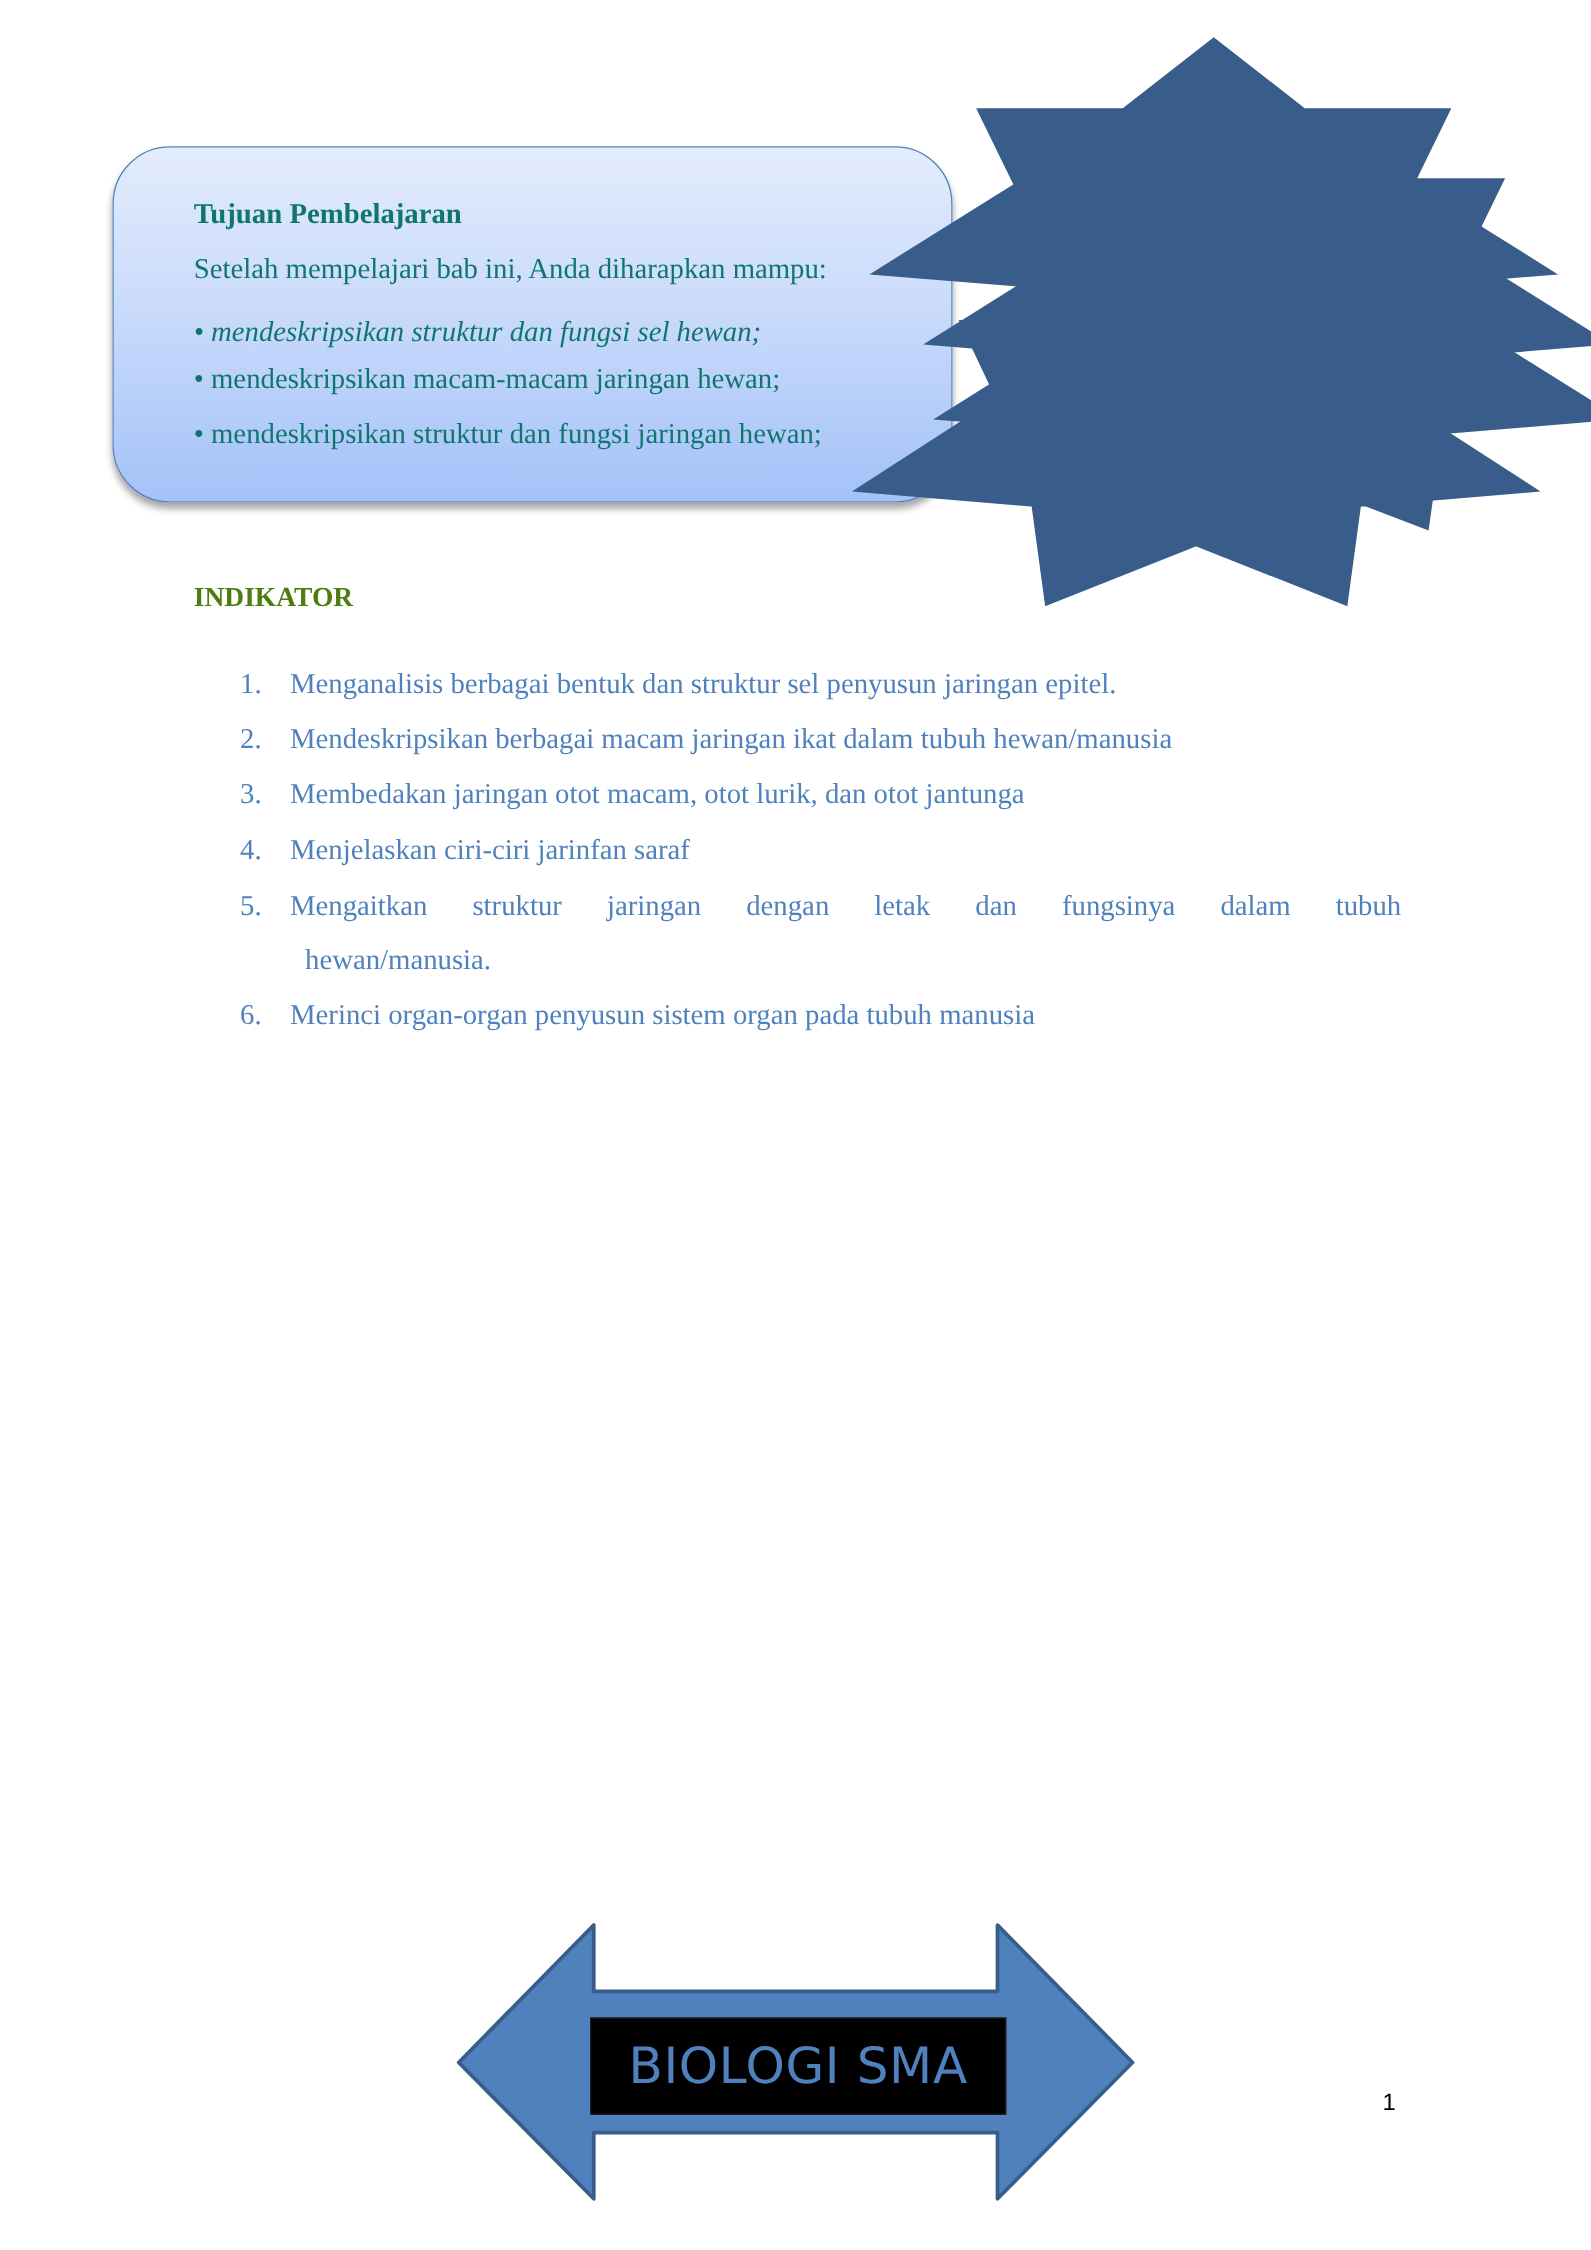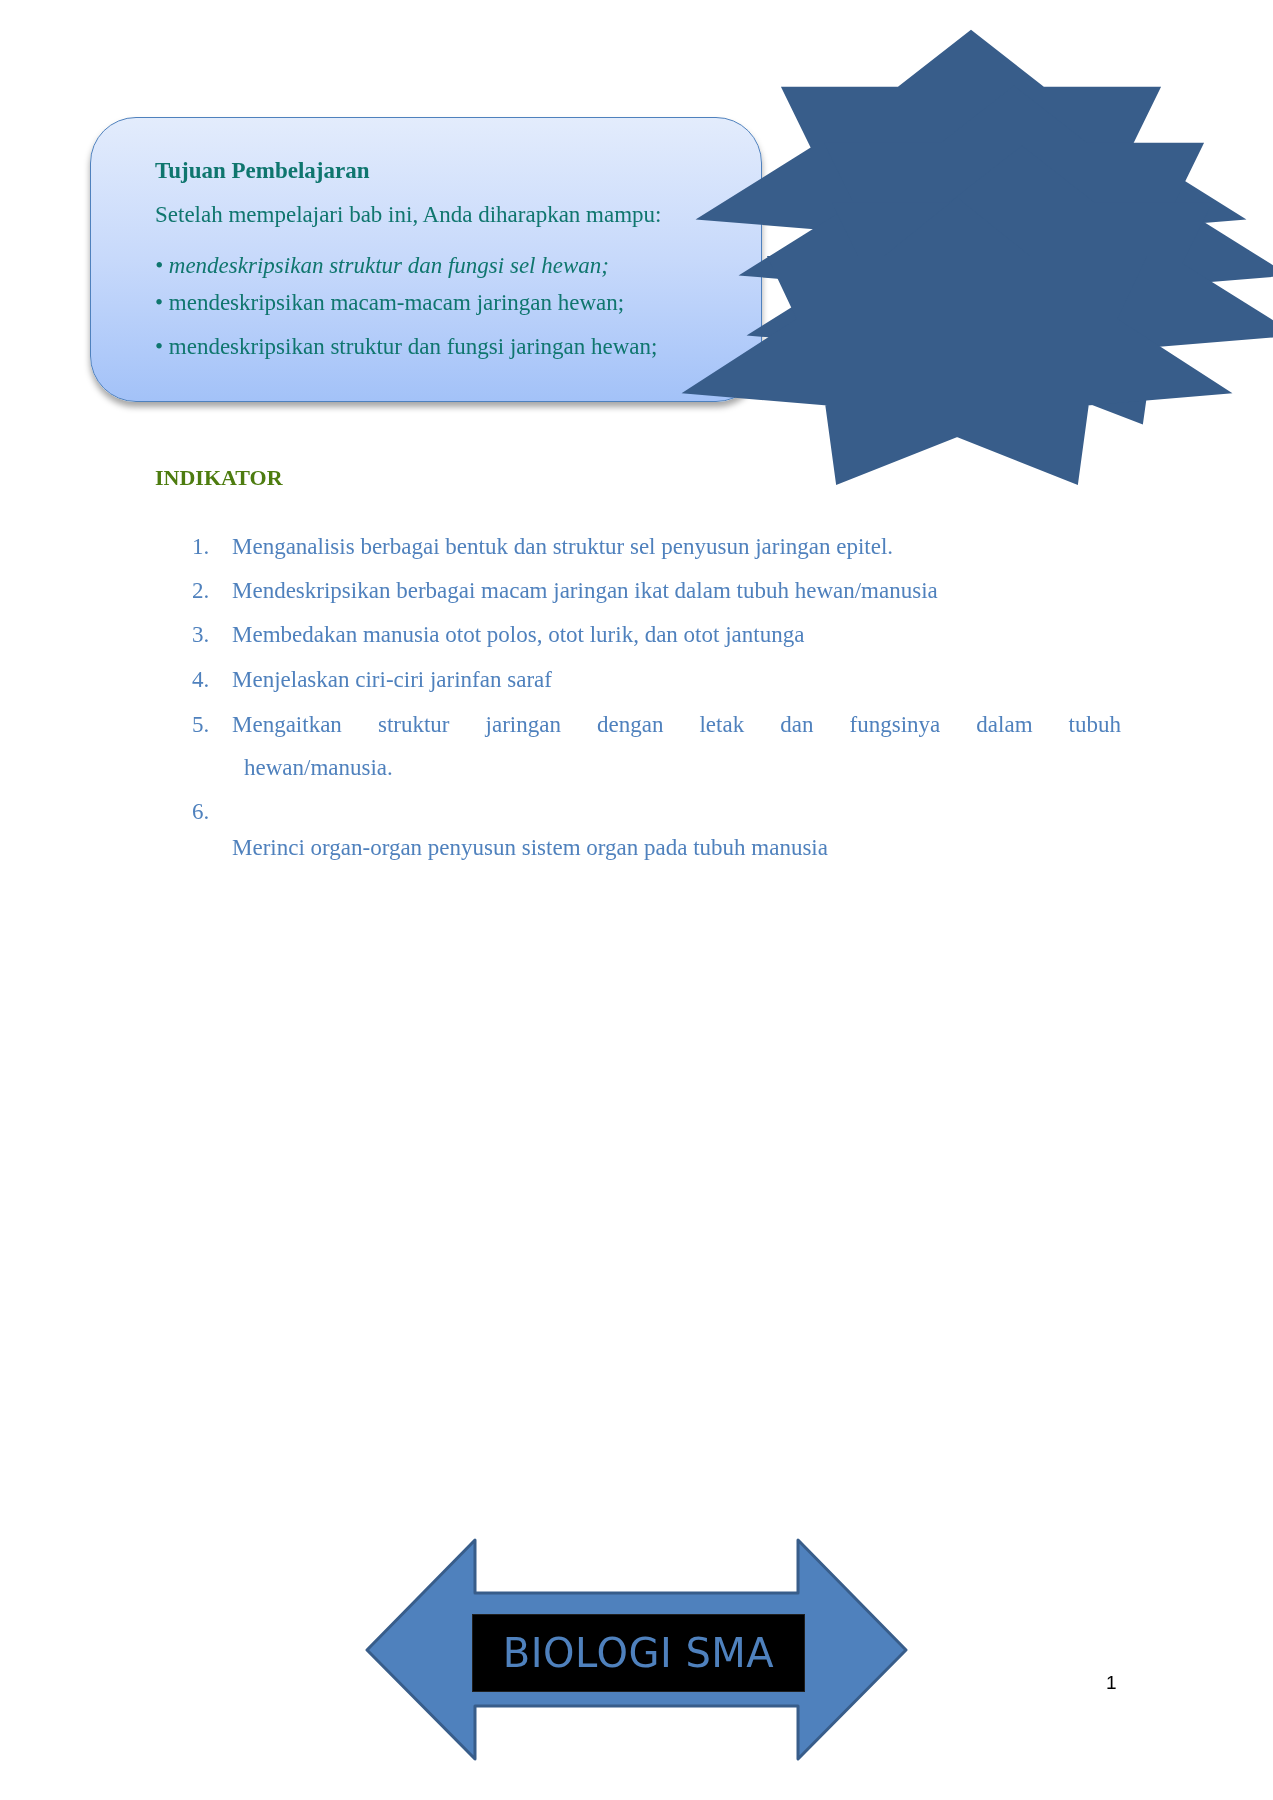--- a/index.html
+++ b/index.html
@@ -61,31 +61,31 @@
 <div class="heading">INDIKATOR</div>
 
 <div>
   <span class="list-num" style="top:535px;">1.</span>
   <span class="list-text" style="top:535px;">Menganalisis berbagai bentuk dan struktur sel penyusun jaringan epitel.</span>
 
   <span class="list-num" style="top:579px;">2.</span>
   <span class="list-text" style="top:579px;font-family:Liberation Serif, serif;">Mendeskripsikan berbagai macam jaringan ikat dalam tubuh hewan/manusia</span>
 
   <span class="list-num" style="top:623px;">3.</span>
-  <span class="list-text" style="top:623px;">Membedakan manusia otot polos, otot lurik, dan otot jantunga</span>
+  <span class="list-text" style="top:623px;">Membedakan jaringan otot macam, otot lurik, dan otot jantunga</span>
 
   <span class="list-num" style="top:668px;">4.</span>
   <span class="list-text" style="top:668px;">Menjelaskan ciri-ciri jarinfan saraf</span>
 
   <span class="list-num" style="top:713px;">5.</span>
   <span class="list-text justified" style="top:713px;">Mengaitkan struktur jaringan dengan letak dan fungsinya dalam tubuh</span>
   <span class="list-text" style="top:756px;margin-left:12px;">hewan/manusia.</span>
 
   <span class="list-num" style="top:800px;">6.</span>
-  <span class="list-text" style="top:800px;margin-top:36px;">Merinci organ-organ penyusun sistem organ pada tubuh manusia</span>
+  <span class="list-text" style="top:800px;">Merinci organ-organ penyusun sistem organ pada tubuh manusia</span>
 </div>
 
 <svg class="banner" width="1273" height="1800" viewBox="0 0 1273 1800">
   <polygon points="367,1650 475,1540 475,1593 798,1593 798,1540 906,1650 798,1759 798,1706 475,1706 475,1759" fill="#4f81bd" stroke="#385d8a" stroke-width="3" stroke-linejoin="round"></polygon>
 </svg>
 <div class="banner-label">BIOLOGI SMA</div>
 
 <div class="page-number">1</div>
 
 </body></html>

